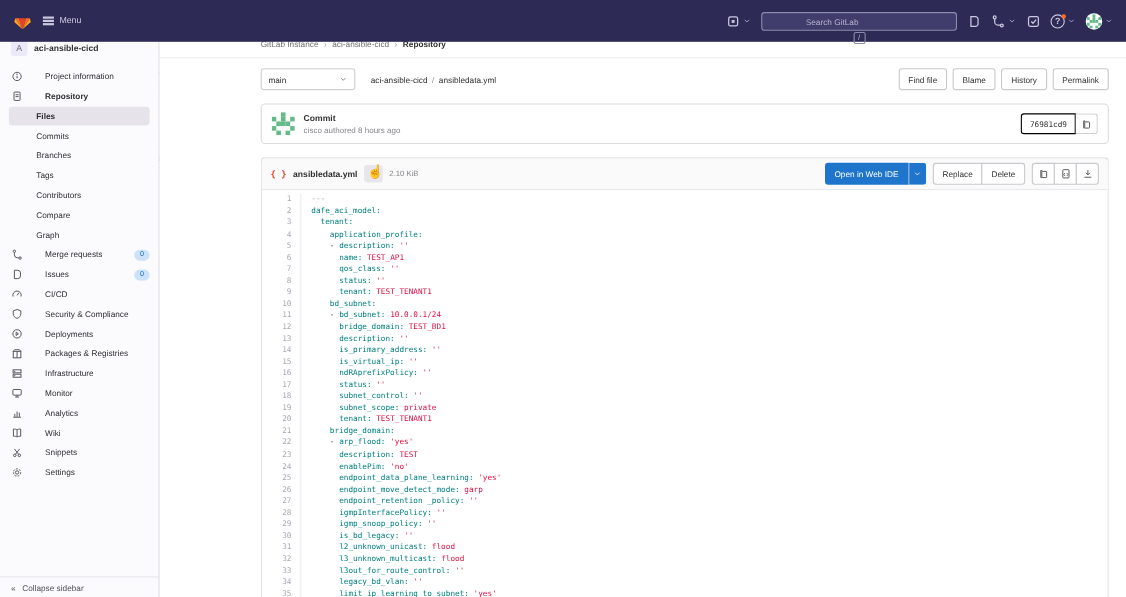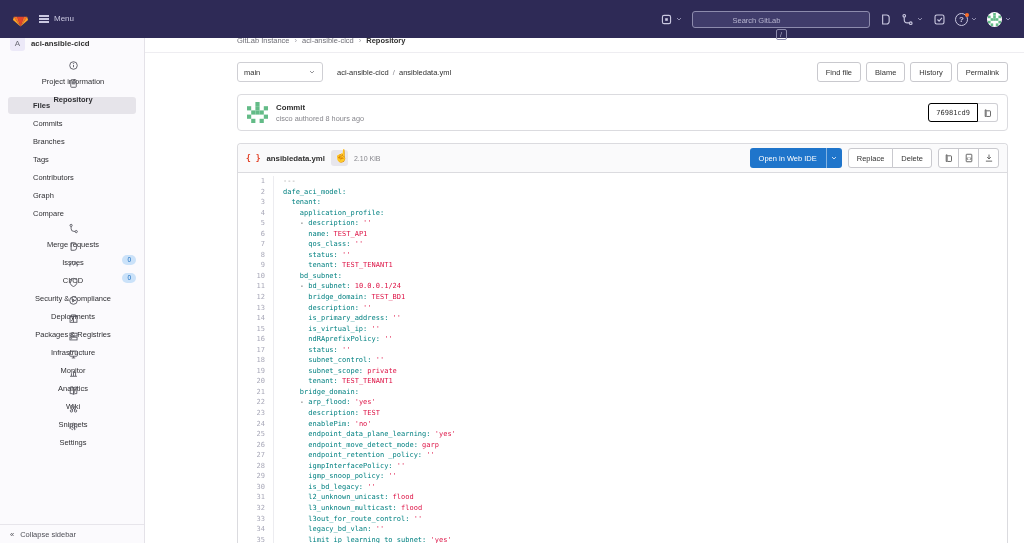--- a/index.html
+++ b/index.html
@@ -30,22 +30,22 @@
   .nv-avatar { width:15px; height:15px; border-radius:50%; background:#fff; overflow:hidden; display:flex; align-items:center; justify-content:center; }
 
   
   .sidebar { position:fixed; top:28px; left:0; bottom:0; width:145px; background:#fbfafd;
              border-right:1px solid #e4e2e8; display:flex; flex-direction:column; z-index:5; }
   .sb-project { display:flex; align-items:center; gap:6px; padding:8px 10px 7px; }
   .sb-avatar { width:15px; height:15px; border-radius:3px; background:#ece9f8; color:#6b6b76;
                font-size:8px; display:flex; align-items:center; justify-content:center; }
   .sb-project .name { font-size:7.8px; font-weight:bold; }
   .sb-nav { flex:1; overflow:hidden; padding-top:2px; }
-  .sb-item { display:flex; align-items:center; gap:6px; height:18px; padding:0 8px 0 10px;
-             font-size:7.5px; color:#2f2f33; cursor:pointer;flex-direction:column; }
+  .sb-item { display:flex; align-items:center; gap:20px; height:18px; padding:0 8px 0 10px;
+             font-size:7.5px; color:#2f2f33; cursor:pointer; }
   .sb-item .sicon { width:11px; height:11px; stroke:#55555e; fill:none; stroke-width:1.3; flex:0 0 auto; }
   .sb-item.bold span.lbl { font-weight:bold; }
   .sb-sub { }
   .sb-subitem { display:flex; align-items:center; height:17.5px; margin:0.5px 8px 0.5px 8px;
                 padding-left:25px; font-size:7.5px; color:#2f2f33; border-radius:3px; cursor:pointer; }
   .sb-subitem.active { background:#e6e4ea; font-weight:bold; }
   .badge { margin-left:auto; background:#cbe2f9; color:#1068bf; font-size:6.5px;
            padding:1.5px 5px; border-radius:7px; }
   .sb-collapse { border-top:1px solid #e7e5eb; height:19px; display:flex; align-items:center;
                  gap:6px; padding:0 10px; font-size:7.5px; color:#4f4f57; cursor:pointer; }
@@ -226,22 +226,22 @@
           <path d="M6 6 h4 M6 8.5 h4"></path>
         </svg>
         <span class="lbl">Repository</span>
       </div>
       <div class="sb-sub">
         <div class="sb-subitem active">Files</div>
         <div class="sb-subitem">Commits</div>
         <div class="sb-subitem">Branches</div>
         <div class="sb-subitem">Tags</div>
         <div class="sb-subitem">Contributors</div>
+        <div class="sb-subitem">Compare</div>
         <div class="sb-subitem">Graph</div>
-        <div class="sb-subitem">Compare</div>
       </div>
       <div class="sb-item">
         <svg viewBox="0 0 16 16" class="sicon">
           <circle cx="4.5" cy="3.5" r="1.6"></circle>
           <circle cx="12" cy="12.5" r="1.6"></circle>
           <path d="M4.5 5.2 v3 a4 4 0 0 0 4 4 h1.8"></path>
         </svg>
         <span class="lbl">Merge requests</span>
         <span class="badge">0</span>
       </div>

